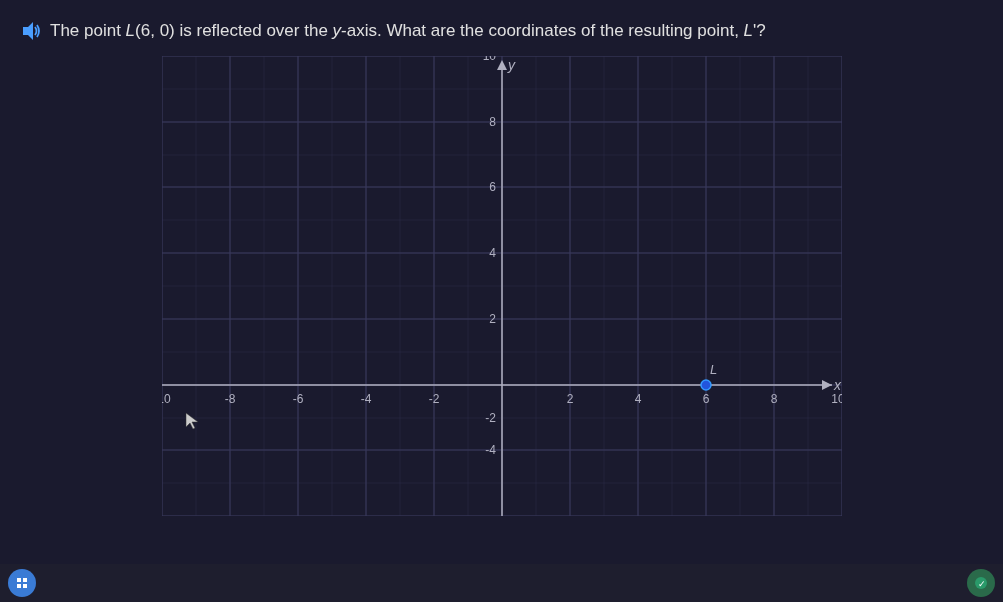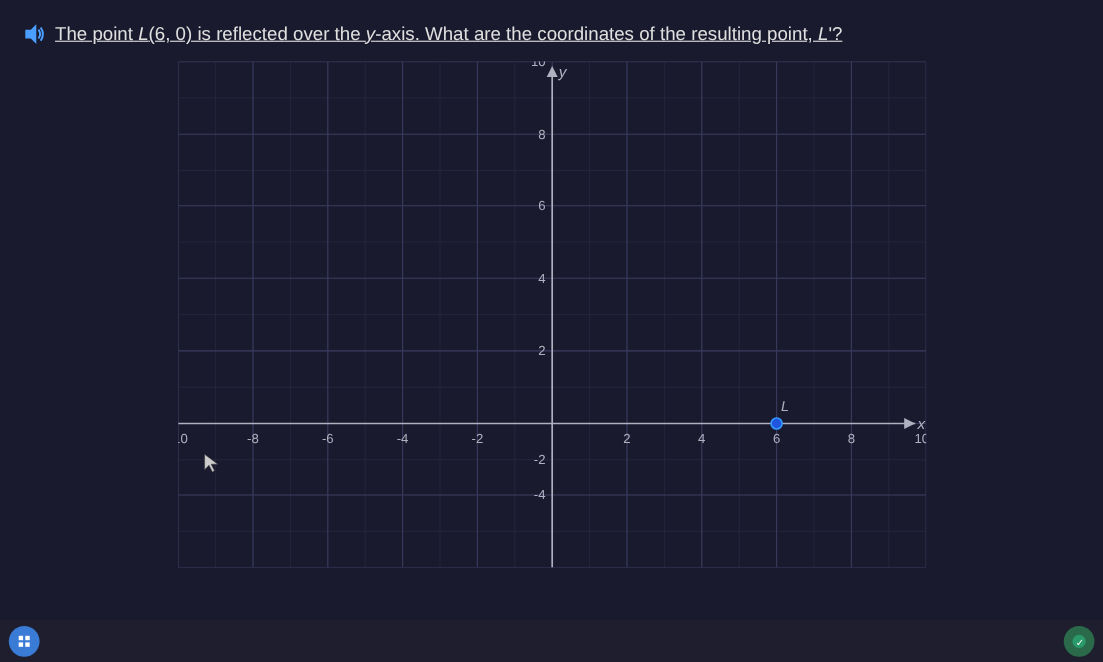--- a/index.html
+++ b/index.html
@@ -16,21 +16,20 @@
     }
     .question-area {
       color: #e0e0e0;
       font-size: 17px;
       line-height: 1.5;
       margin-bottom: 12px;
       display: flex;
       flex-wrap: wrap;
       align-items: center;
       gap: 4px;
-      text-decoration: underline;
     }
     .speaker-icon {
       display: inline-flex;
       align-items: center;
       margin-right: 4px;
     }
     .graph-container {
       position: relative;
       margin: 0 auto;
       width: 680px;

